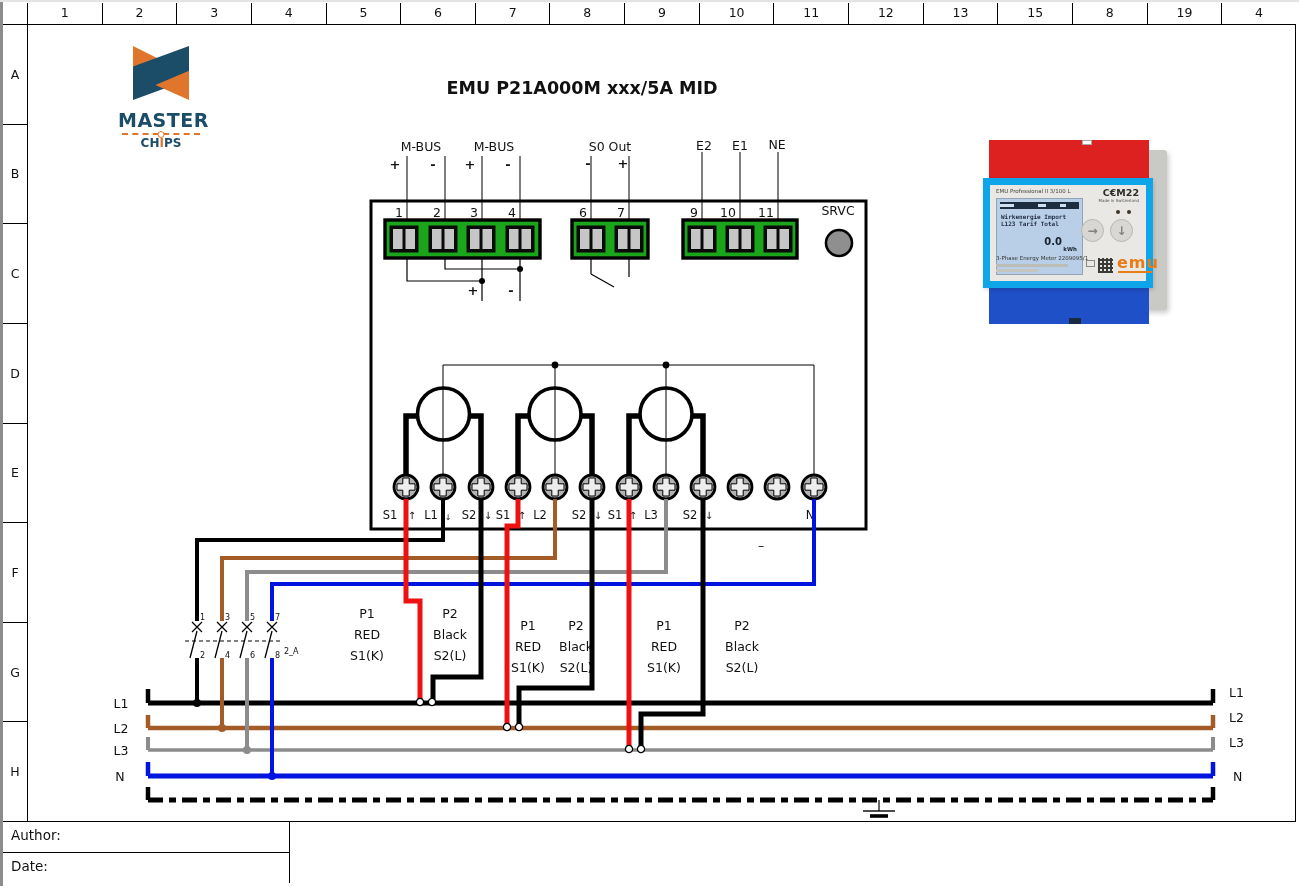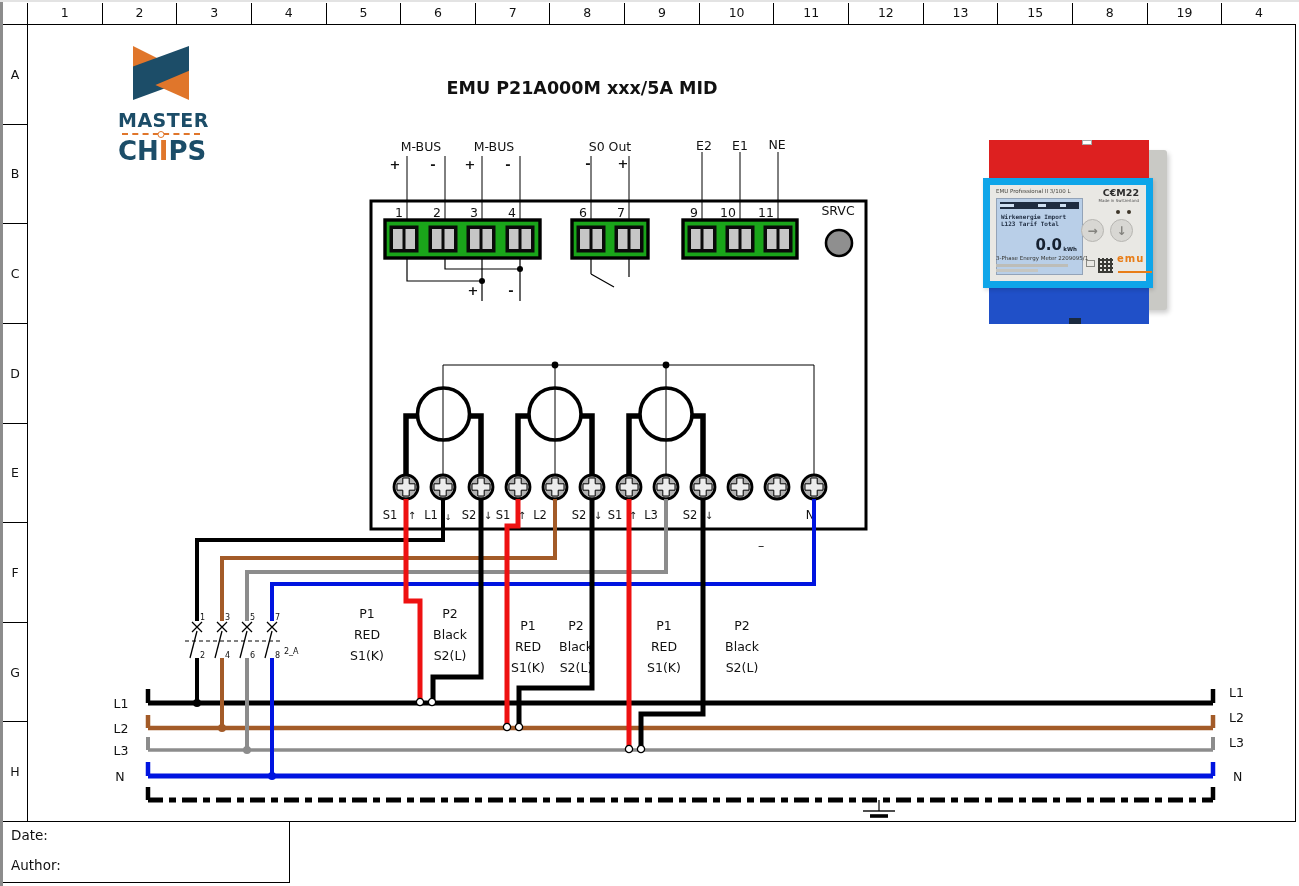--- a/index.html
+++ b/index.html
@@ -33,21 +33,21 @@
   
   .logo{position:absolute;left:80px;top:46px;width:86px;text-align:center;z-index:3;margin-left:38px;}
   .bowtie{position:relative;width:56px;height:54px;margin:0 auto;}
   .bow-or1{position:absolute;inset:0;background:#e0762b;clip-path:polygon(0 0,58% 30%,0 54%);}
   .bow-blue{position:absolute;inset:0;background:#1c4d68;clip-path:polygon(100% 0,100% 62%,0 100%,0 38%);}
   .bow-or2{position:absolute;inset:0;background:#e0762b;clip-path:polygon(100% 46%,100% 100%,40% 72%);}
   .logo-master{font-size:19px;font-weight:bold;color:#1c4d68;letter-spacing:.5px;margin-top:9px;}
   .logo-divider{margin:2px auto 0;width:78px;border-top:2px dashed #e0762b;height:0;position:relative;}
   .logo-divider::after{content:"";position:absolute;left:50%;top:-4.5px;width:5px;height:5px;
     border:1.6px solid #e0762b;border-radius:50%;background:#fff;transform:translateX(-50%);}
-  .logo-chips{font-size:26px;font-weight:bold;color:#1c4d68;margin-top:1px;}
+  .logo-chips{font-size:12px;font-weight:bold;color:#1c4d68;margin-top:1px;}
   .logo-chips .i{color:#e0762b;}
   
   .diagram{position:absolute;left:0;top:0;z-index:1;}
   .diagram text{font-family:"DejaVu Sans","Liberation Sans",sans-serif;fill:#111;}
   .lab{font-size:12.5px;} .small{font-size:11.5px;} .sign{font-size:13px;font-weight:bold;}
   .tiny{font-size:8px;} .arrow{font-size:10px;} .arrow-s{font-size:8px;}
   .title-text{font-size:17.5px;font-weight:bold;}
   
   .photo{position:absolute;left:983px;top:138px;width:192px;height:187px;z-index:3;}
   .ph-rail{position:absolute;left:160px;top:12px;width:24px;height:160px;background:#c9c9c5;
@@ -63,34 +63,34 @@
   .ph-ce{position:absolute;right:7px;top:2px;font-size:9.5px;font-weight:bold;color:#2c2c2c;}
   .ph-made{position:absolute;right:7px;top:13px;font-size:4px;color:#555;}
   .ph-lcd{position:absolute;left:6px;top:13px;width:87px;height:77px;background:#b9cfe8;
           border:1px solid #93a3b8;box-sizing:border-box;}
   .lcd-bar{position:absolute;left:3px;top:3px;right:3px;height:7px;background:#1e2c40;
     background-image:linear-gradient(90deg,#cfe0f2 0 14px,transparent 14px 38px,#cfe0f2 38px 46px,transparent 46px 60px,#cfe0f2 60px 66px,transparent 66px);background-size:100% 3px;background-position:0 2px;background-repeat:no-repeat;}
   .lcd-t1{position:absolute;left:4px;top:14px;font-size:6px;font-weight:bold;color:#1e2c40;
           font-family:"DejaVu Sans Mono","Liberation Mono",monospace;}
   .lcd-t2{position:absolute;left:4px;top:21px;font-size:6px;font-weight:bold;color:#1e2c40;
           font-family:"DejaVu Sans Mono","Liberation Mono",monospace;}
-  .lcd-val{position:absolute;right:20px;top:37px;font-size:15px;font-weight:bold;color:#15202f;}
+  .lcd-val{position:absolute;right:20px;top:37px;font-size:10px;font-weight:bold;color:#15202f;}
   .lcd-unit{position:absolute;right:5px;top:47px;font-size:5.5px;font-weight:bold;color:#15202f;}
   .ph-led{position:absolute;width:4px;height:4px;border-radius:50%;background:#3d3428;}
   .ph-btn{position:absolute;width:23px;height:23px;border-radius:50%;background:#d8d7d3;
           border:1.5px solid #b7b6b2;box-sizing:border-box;color:#84837e;font-weight:bold;
           font-size:12px;display:flex;align-items:center;justify-content:center;}
   .ph-type{position:absolute;left:6px;top:70px;font-size:5.5px;color:#33332f;}
   .ph-micro1{position:absolute;left:6px;top:79px;width:72px;height:3px;background:#bdbdb8;}
   .ph-micro2{position:absolute;left:6px;top:84px;width:42px;height:3px;background:#c6c6c1;}
   .ph-info{position:absolute;left:96px;top:75px;width:9px;height:7px;border:1px solid #8a8a85;box-sizing:border-box;}
   .ph-qr{position:absolute;left:108px;top:73px;width:15px;height:15px;
     background-image:repeating-linear-gradient(0deg,#3a3a36 0 2px,transparent 2px 4px),
                      repeating-linear-gradient(90deg,#3a3a36 0 2px,#e9e8e4 2px 4px);}
-  .ph-emu{position:absolute;left:127px;top:68px;font-size:10px;font-weight:bold;color:#e87d18;letter-spacing:1px;}
+  .ph-emu{position:absolute;left:127px;top:68px;font-size:16px;font-weight:bold;color:#e87d18;letter-spacing:1px;}
   .ph-emu-sub{position:absolute;left:128px;top:86px;width:34px;height:2px;background:#e87d18;}
 </style>
 </head>
 <body>
 
 <div class="page">
   <div class="edge-left"></div>
   <div class="edge-top"></div>
   <div class="frame"></div>
 
@@ -436,17 +436,17 @@
         <div class="ph-info"></div>
         <div class="ph-qr"></div>
         <div class="ph-emu">emu</div>
         <div class="ph-emu-sub"></div>
       </div>
     </div>
   </div>
 
   <div class="titleblock">
     <div class="tb-left">
+      <div class="tb-row divided">Author:</div>
       <div class="tb-row">Date:</div>
-      <div class="tb-row divided">Author:</div>
     </div>
   </div>
 </div>
 
 </body></html>

